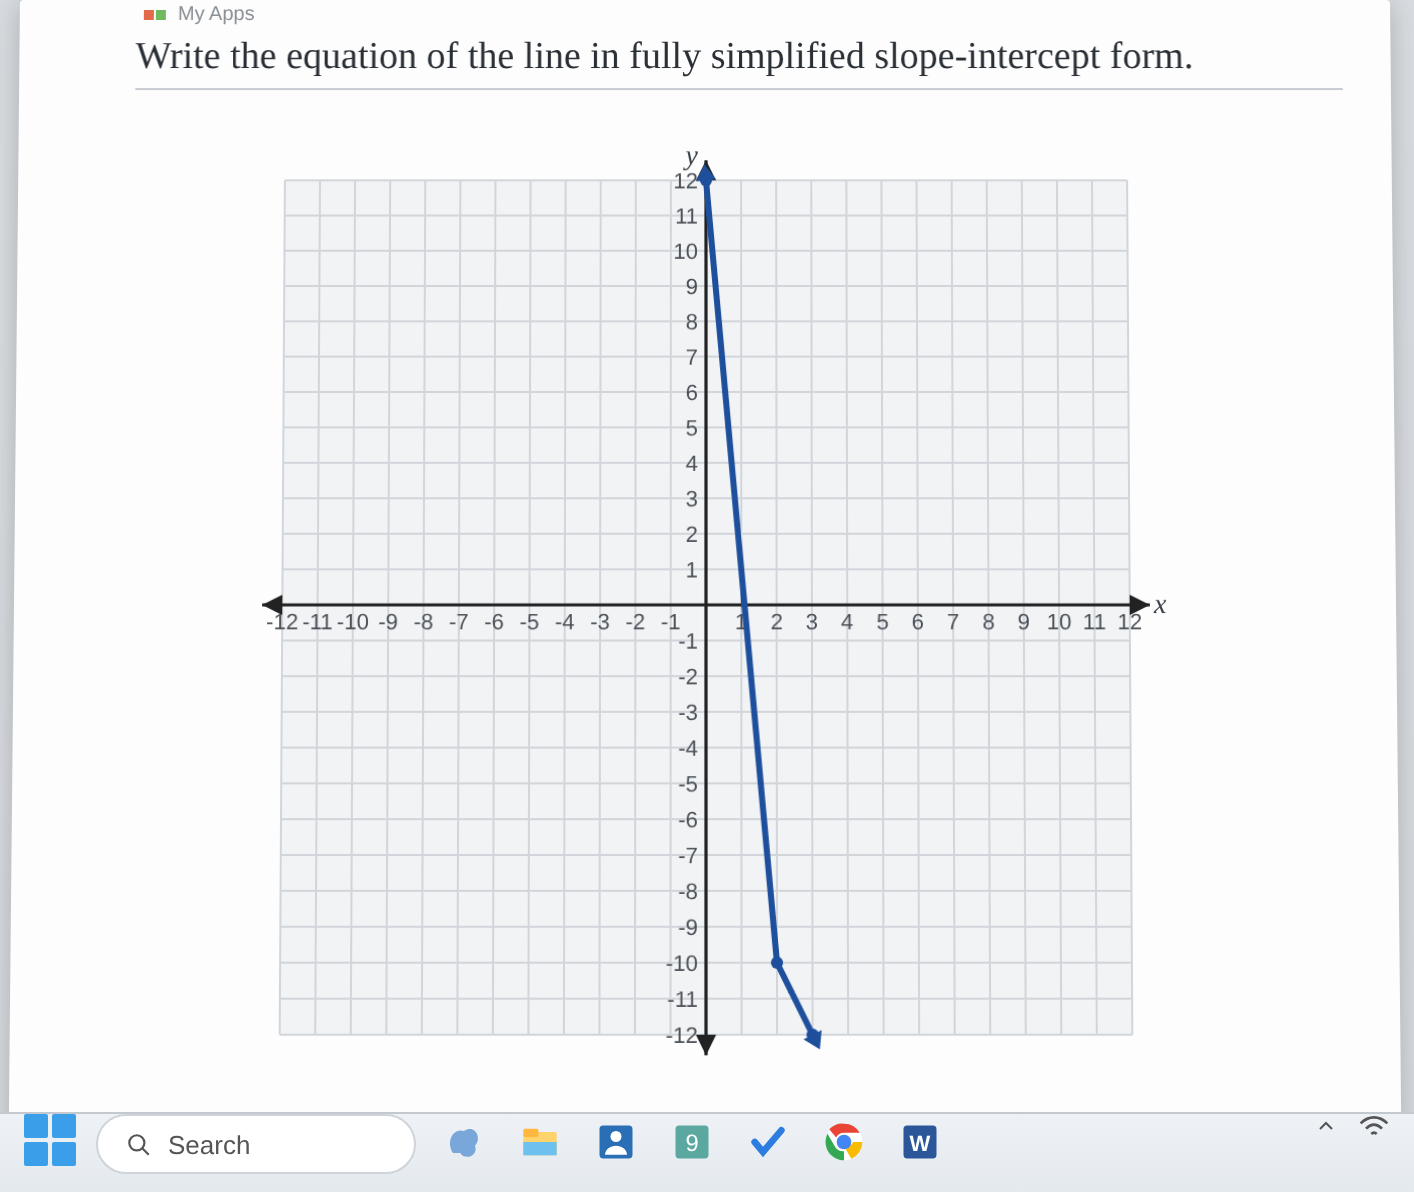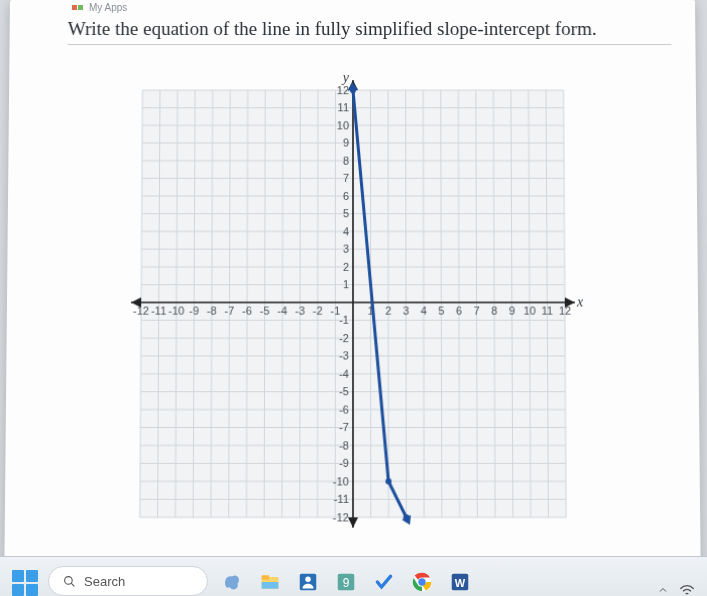--- a/index.html
+++ b/index.html
@@ -50,21 +50,21 @@
     svg .data-line { stroke: #1d4f9c; stroke-width: 3; fill: none; }
     svg .arrow { fill: #222; }
     svg .arrow-blue { fill: #1d4f9c; }
     svg .pt { fill: #1d4f9c; }
 
     .taskbar {
       position: absolute; left: 0; right: 0; bottom: 0;
       height: 40px;
       background: linear-gradient(#eef2f6, #e4e9ee);
       border-top: 1px solid #c3c9cf;
-      display: flex; align-items: flex-end;
+      display: flex; align-items: flex-start;
       padding: 0 12px; gap: 10px;
       font-family: 'Segoe UI', Arial, sans-serif;
     }
     .start-btn {
       width: 26px; height: 26px;
       display: grid; grid-template: 1fr 1fr / 1fr 1fr; gap: 2px;
     }
     .start-btn div { border-radius: 1px; }
     .start-btn .c1 { background: #3a9fe8; }
     .start-btn .c2 { background: #3a9fe8; }

